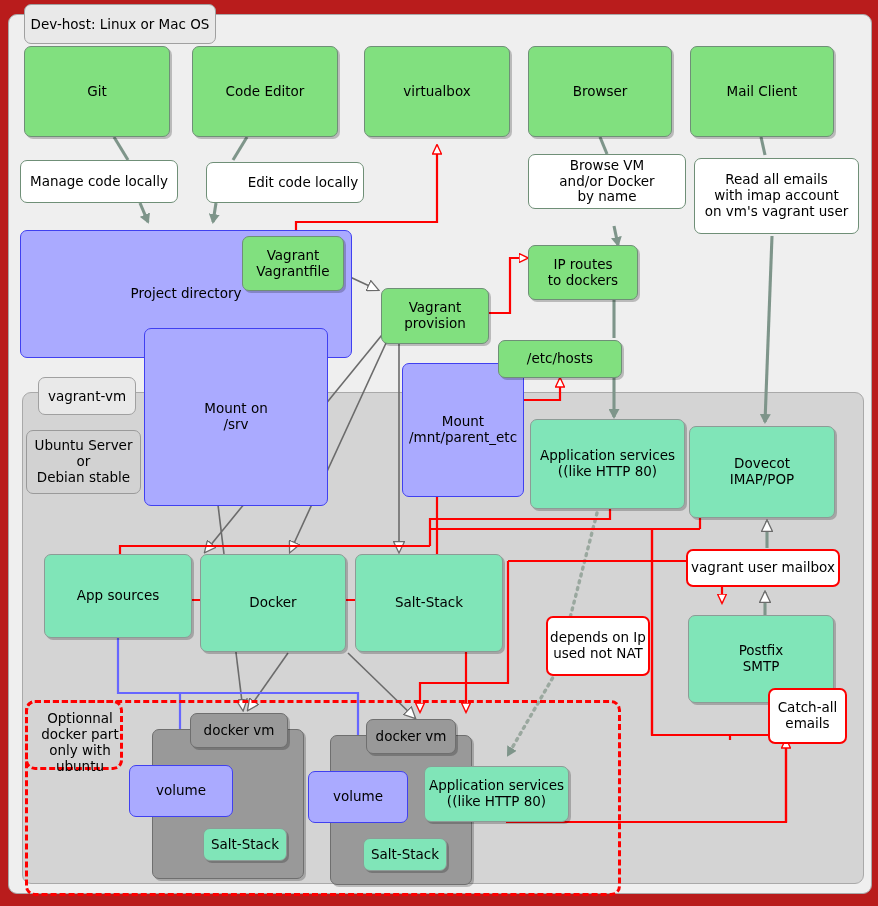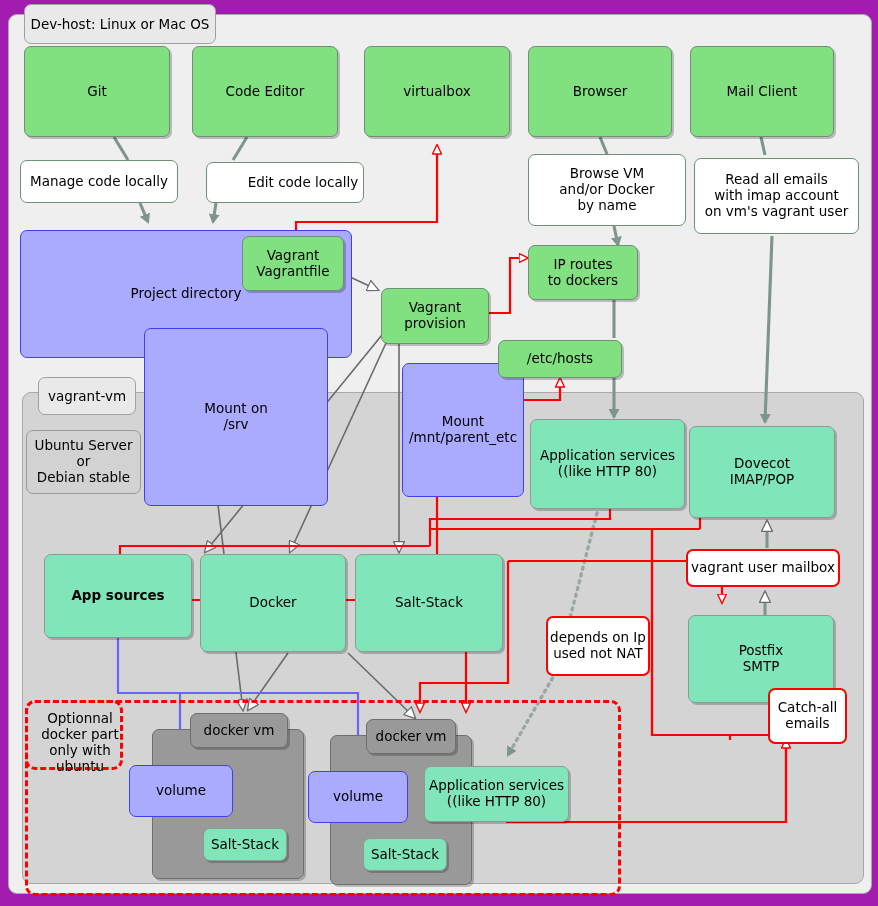--- a/index.html
+++ b/index.html
@@ -1,17 +1,17 @@
 <!DOCTYPE html>
 <html><head>
 <meta charset="utf-8">
 <style>
   html,body{margin:0;padding:0;background:#ffffff;}
   body{font-family:"DejaVu Sans","Liberation Sans",sans-serif;}
-  #stage{position:relative;width:878px;height:906px;background:#a21caf;overflow:hidden;}
+  #stage{position:relative;width:878px;height:906px;background:#b91c1c;overflow:hidden;}
   #svglayer{position:absolute;left:0;top:0;width:878px;height:906px;}
 
   .node{position:absolute;box-sizing:border-box;display:flex;align-items:center;
         justify-content:center;text-align:center;line-height:1.18;color:#000;
         white-space:pre-line;}
 
   
   .green{background:#81e07f;border:1.6px solid #6f8f77;border-radius:7px;
          box-shadow:2px 2px 0 rgba(0,0,0,.22);font-size:13.5px;}
   .aqua{background:#80e5b8;border:1.6px solid #8d9b96;border-radius:7px;
@@ -143,21 +143,21 @@
   </svg>
 
   <div class="node green" style="left:24px;top:46px;width:146px;height:91px;">Git</div>
   <div class="node green" style="left:192px;top:46px;width:146px;height:91px;">Code Editor</div>
   <div class="node green" style="left:364px;top:46px;width:146px;height:91px;">virtualbox</div>
   <div class="node green" style="left:528px;top:46px;width:144px;height:91px;">Browser</div>
   <div class="node green" style="left:690px;top:46px;width:144px;height:91px;">Mail Client</div>
 
   <div class="node note" style="left:20px;top:160px;width:158px;height:43px;">Manage code locally</div>
   <div class="node note" style="left:206px;top:162px;width:158px;height:41px;padding-left:36px;">Edit code locally</div>
-  <div class="node note" style="left:528px;top:154px;width:158px;height:72px;">Browse VM
+  <div class="node note" style="left:528px;top:154px;width:158px;height:55px;">Browse VM
 and/or Docker
 by name</div>
   <div class="node note" style="left:694px;top:158px;width:165px;height:76px;">Read all emails
 with imap account
 on vm's vagrant user</div>
 
   <div class="node purple" style="left:20px;top:230px;width:332px;height:128px;align-items:center;">Project directory</div>
 
   <div class="node green" style="left:242px;top:236px;width:102px;height:55px;">Vagrant
 Vagrantfile</div>
@@ -179,21 +179,21 @@
   <div class="node graytag" style="left:26px;top:430px;width:115px;height:64px;">Ubuntu Server
 or
 Debian stable</div>
 
   <div class="node aqua" style="left:530px;top:419px;width:155px;height:90px;">Application services
 ((like HTTP 80)</div>
 
   <div class="node aqua" style="left:689px;top:426px;width:146px;height:92px;">Dovecot
 IMAP/POP</div>
 
-  <div class="node aqua" style="left:44px;top:554px;width:148px;height:84px;font-weight:bold;">App sources</div>
+  <div class="node aqua" style="left:44px;top:554px;width:148px;height:84px;">App sources</div>
 
   <div class="node aqua" style="left:200px;top:554px;width:146px;height:98px;">Docker</div>
 
   <div class="node aqua" style="left:355px;top:554px;width:148px;height:98px;">Salt-Stack</div>
 
   <div class="node rednote" style="left:518px;top:616px;width:104px;height:60px;margin-left:28px;">depends on Ip
 used not NAT</div>
 
   <div class="node rednote" style="left:686px;top:549px;width:154px;height:38px;">vagrant user mailbox</div>
 

